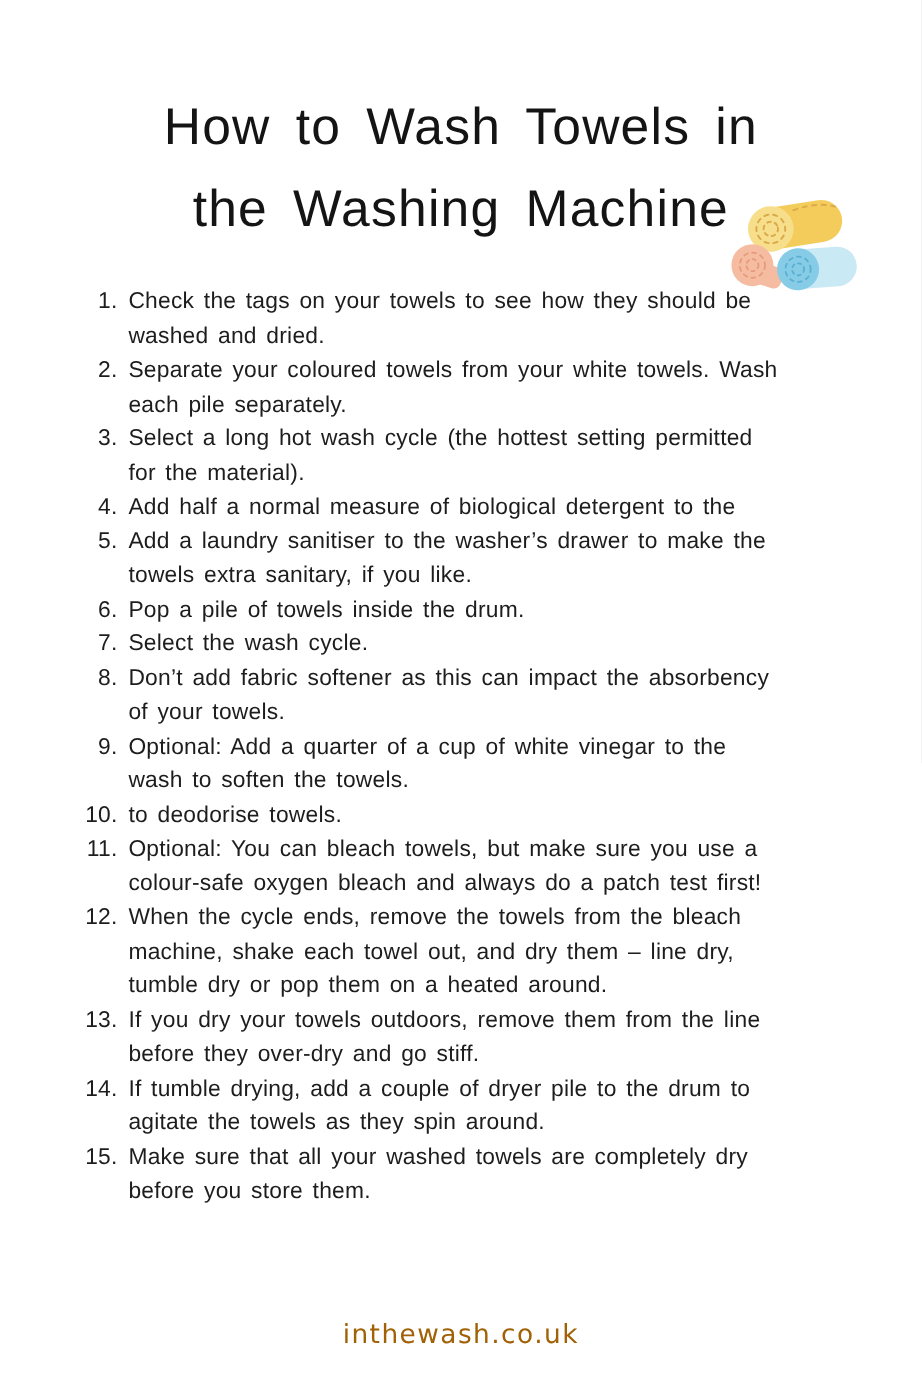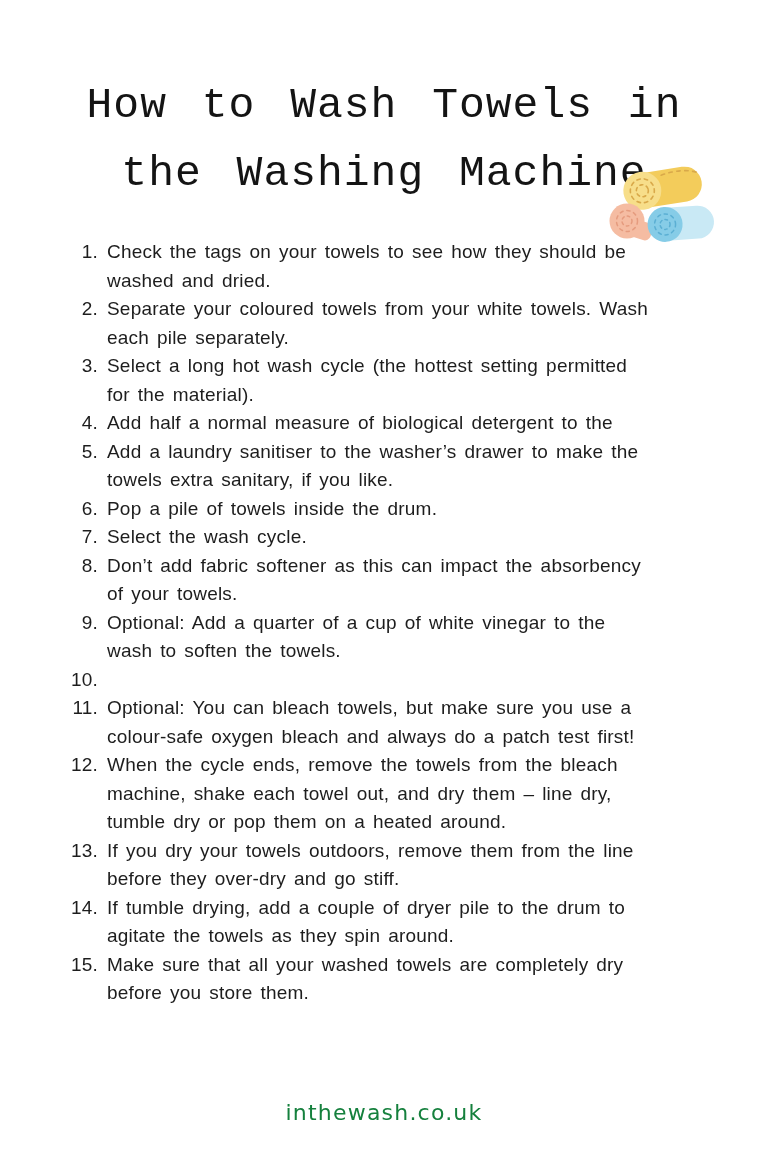--- a/index.html
+++ b/index.html
@@ -15,21 +15,21 @@
   }
 
   
   .title {
     position: absolute;
     top: 72px;
     left: 0;
     width: 100%;
     margin: 0;
     text-align: center;
-    font-family: Liberation Mono, monospace;
+    font-family: Liberation Sans, sans-serif;
     font-weight: normal;
     font-size: 43px;
     line-height: 68px;
     color: #141414;
     letter-spacing: 1px;
     word-spacing: 8px;
   }
   .title-line { display: block; }
 
   
@@ -67,21 +67,21 @@
   .footer {
     position: absolute;
     top: 1100px;
     left: 0;
     width: 100%;
     text-align: center;
     font-family: "DejaVu Sans", sans-serif;
     font-size: 22px;
     letter-spacing: 1.2px;
     word-spacing: 2px;
-    color: #15803d;
+    color: #a16207;
   }
 </style>
 </head>
 <body>
 
 <div class="page">
 
   <h1 class="title">
     <span class="title-line">How to Wash Towels in</span>
     <span class="title-line">the Washing Machine</span>
@@ -171,20 +171,21 @@
       <div class="step">
         <span class="step-num">9.</span>
         <div class="step-text">
           <div class="step-line">Optional: Add a quarter of a cup of white vinegar to the</div>
           <div class="step-line">wash to soften the towels.</div>
         </div>
       </div>
       <div class="step">
         <span class="step-num">10.</span>
         <div class="step-text">
+          <div class="step-line">to deodorise towels.</div>
         </div>
       </div>
       <div class="step">
         <span class="step-num">11.</span>
         <div class="step-text">
           <div class="step-line">Optional: You can bleach towels, but make sure you use a</div>
           <div class="step-line">colour-safe oxygen bleach and always do a patch test first!</div>
         </div>
       </div>
       <div class="step">

